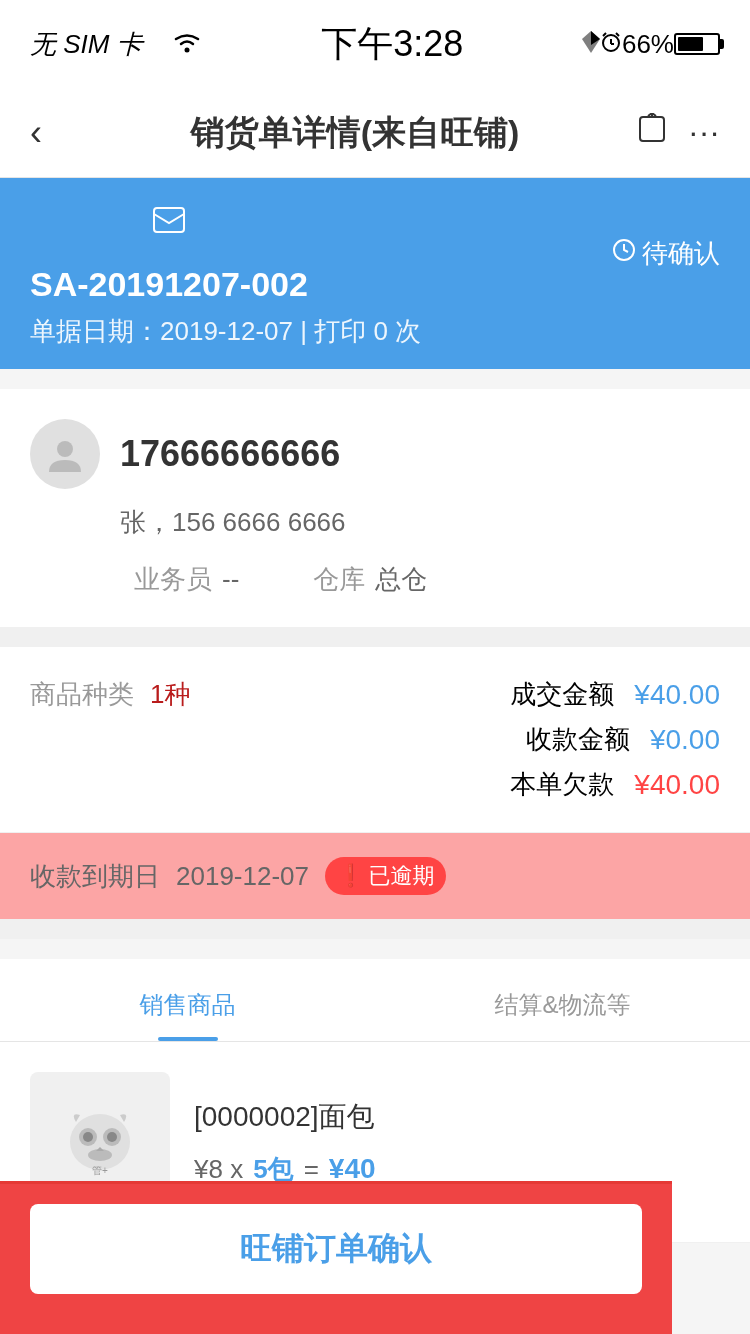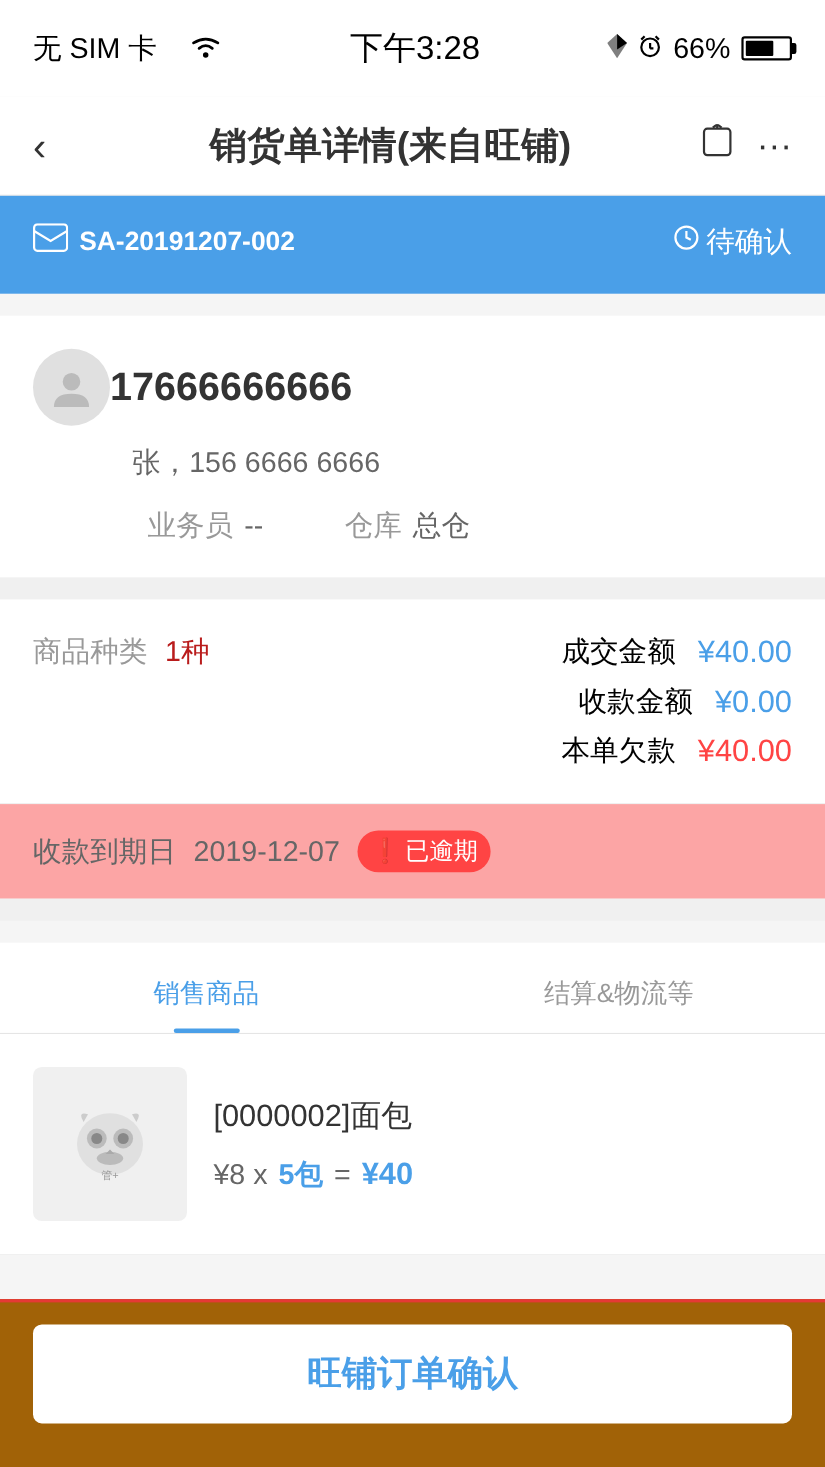--- a/index.html
+++ b/index.html
@@ -23,29 +23,29 @@
       align-items: center;
       justify-content: space-between;
       padding: 0 30px;
       font-size: 26px;
       color: #000;
     }
     .status-left {
       display: flex;
       align-items: center;
       gap: 28px;
+      font-style: italic;
     }
     .status-center {
-      font-size: 30px;
+      font-size: 36px;
       font-weight: 500;
     }
     .status-right {
       display: flex;
       align-items: center;
-      gap: 10px;
       font-size: 26px;
     }
     .battery-icon {
       width: 46px;
       height: 22px;
       border: 2px solid #000;
       border-radius: 3px;
       position: relative;
       display: inline-flex;
       align-items: center;
@@ -112,26 +112,27 @@
       padding: 24px 30px 20px;
       margin-bottom: 0;
     }
     .order-header-top {
       display: flex;
       align-items: center;
       justify-content: space-between;
       margin-bottom: 10px;
     }
     .order-id {
-      font-size: 24px;
+      font-size: 34px;
       font-weight: bold;
       color: #fff;
       display: flex;
       align-items: center;
-      gap: 10px;
+      gap: 24px;
+      flex-direction: column;
     }
     .order-status {
       font-size: 26px;
       color: #fff;
       display: flex;
       align-items: center;
       gap: 6px;
     }
     .order-date {
       font-size: 26px;
@@ -140,20 +141,21 @@
 
     
     .customer-card {
       background: #fff;
       padding: 30px;
       margin-top: 20px;
     }
     .customer-top {
       display: flex;
       align-items: center;
+      gap: 20px;
       margin-bottom: 16px;
     }
     .avatar {
       width: 70px;
       height: 70px;
       border-radius: 50%;
       background: #e0e0e0;
       display: flex;
       align-items: center;
       justify-content: center;
@@ -352,22 +354,22 @@
     .empty-space {
       background: #f5f5f5;
       height: 200px;
     }
 
     
     .bottom-bar {
       position: fixed;
       bottom: 0;
       left: 0;
-      width: 750px;
-      background: #a16207;
+      width: 672px;
+      background: #ef4444;
       padding: 20px 30px 40px;
       border-top: 3px solid #e53935;
     }
     .confirm-btn {
       width: 100%;
       height: 90px;
       border: none;
       background: #fff;
       color: #4a9fe8;
       font-size: 32px;
@@ -444,20 +446,21 @@
     <div class="order-status">
       <span>
         <svg width="24" height="24" viewBox="0 0 24 24" fill="none" stroke="white" stroke-width="2">
           <circle cx="12" cy="12" r="10"></circle>
           <polyline points="12,6 12,12 16,14"></polyline>
         </svg>
       </span>
       <span>待确认</span>
     </div>
   </div>
+  <div class="order-date">单据日期：2019-12-07 | 打印 0 次</div>
 </div>
 
 <div class="customer-card">
   <div class="customer-top">
     <div class="avatar">
       <svg width="40" height="40" viewBox="0 0 40 40">
         <circle cx="20" cy="15" r="8" fill="#bbb"></circle>
         <path d="M4 38 Q4 26 20 26 Q36 26 36 38" fill="#bbb"></path>
       </svg>
     </div>

